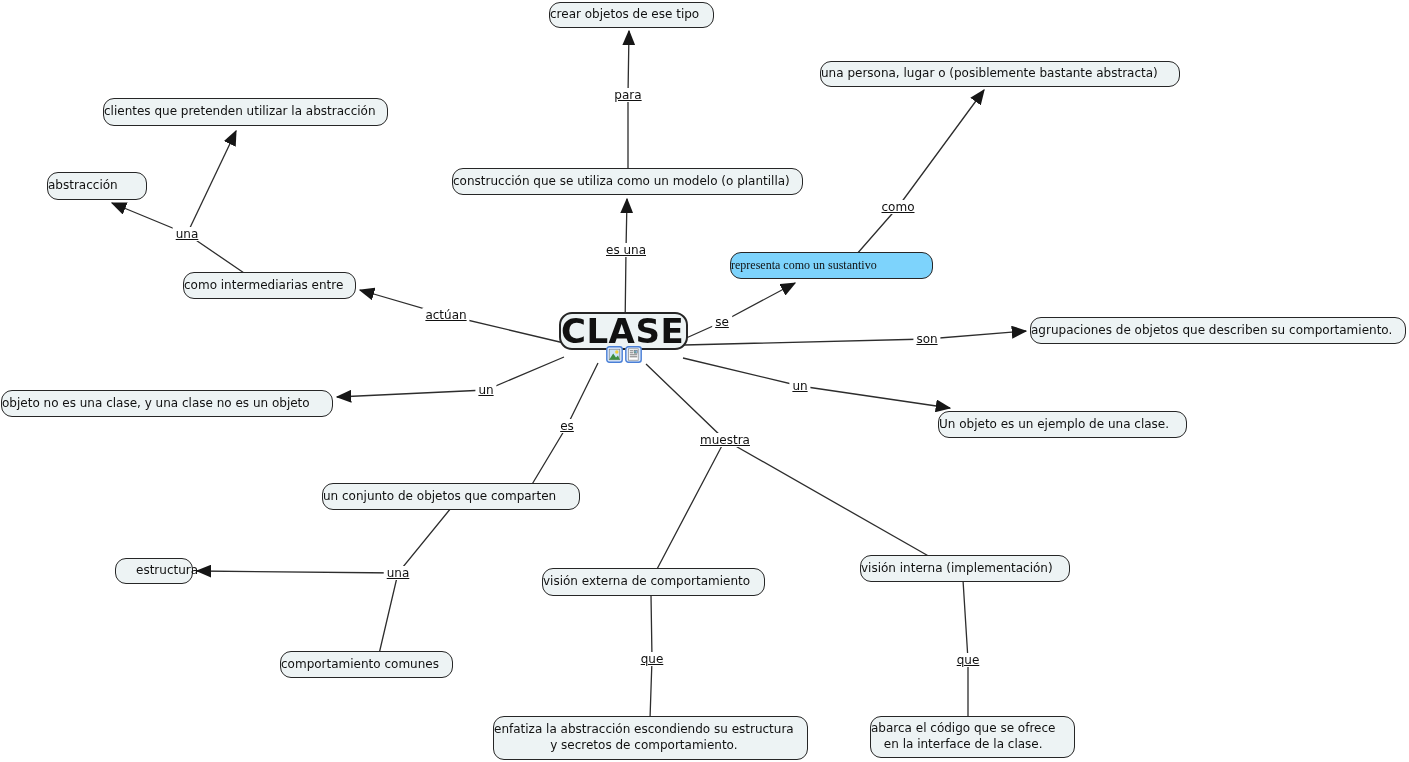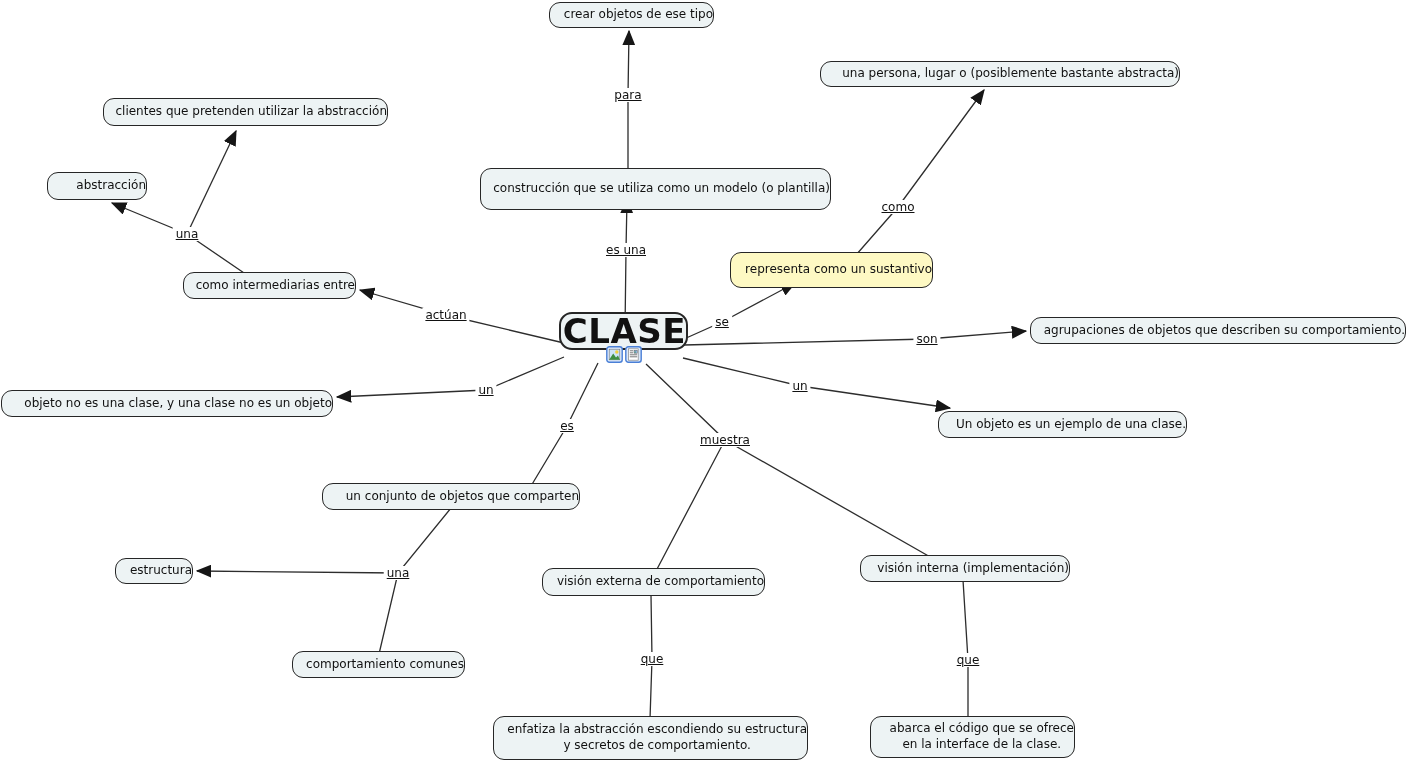--- a/index.html
+++ b/index.html
@@ -6,21 +6,21 @@
   #canvas{
     position:relative;
     width:1409px;height:762px;
     background:#ffffff;
     overflow:hidden;
     font-family:"DejaVu Sans","Liberation Sans",sans-serif;
   }
   #edge-layer{position:absolute;left:0;top:0;z-index:1;}
   .concept{
     position:absolute;z-index:2;box-sizing:border-box;
-    display:flex;align-items:center;justify-content:flex-end;
+    display:flex;align-items:center;justify-content:flex-start;
     background:#edf3f4;border:1px solid #262626;border-radius:11px;
     color:#111;font-size:12px;line-height:1.3;text-align:center;
   }
   .concept > .lbl{white-space:pre;display:block;}
   .concept.root{
     border-width:2.5px;border-radius:13px;z-index:3;
     font-weight:bold;font-size:34px;letter-spacing:0.5px;
   }
   .linklabel{
     position:absolute;z-index:4;transform:translate(-50%,-50%);
@@ -92,24 +92,24 @@
       </div>
       <div class="concept" style="left: 820px; top: 61px; width: 360px; height: 26px; background: rgb(237, 243, 244); border-color: rgb(38, 38, 38);">
         <span class="lbl">una persona, lugar o (posiblemente bastante abstracta)</span>
       </div>
       <div class="concept" style="left: 103px; top: 98px; width: 285px; height: 28px; background: rgb(237, 243, 244); border-color: rgb(38, 38, 38);">
         <span class="lbl">clientes que pretenden utilizar la abstracción</span>
       </div>
       <div class="concept" style="left: 22px; top: 172px; width: 100px; height: 28px; background: rgb(237, 243, 244); border-color: rgb(38, 38, 38); margin-left: 25px;">
         <span class="lbl">abstracción</span>
       </div>
-      <div class="concept" style="left: 452px; top: 168px; width: 351px; height: 42px; background: rgb(237, 243, 244); border-color: rgb(38, 38, 38); margin-left: 28px;">
+      <div class="concept" style="left: 452px; top: 168px; width: 351px; height: 27px; background: rgb(237, 243, 244); border-color: rgb(38, 38, 38);">
         <span class="lbl">construcción que se utiliza como un modelo (o plantilla)</span>
       </div>
-      <div class="concept" style="left: 730px; top: 252px; width: 203px; height: 36px; background: #fef9c3; border-color: rgb(38, 38, 38);">
+      <div class="concept" style="left: 730px; top: 252px; width: 203px; height: 27px; background: #7dd3fc; border-color: rgb(38, 38, 38); font-family: Liberation Serif, serif;">
         <span class="lbl">representa como un sustantivo</span>
       </div>
       <div class="concept" style="left: 183px; top: 272px; width: 173px; height: 27px; background: rgb(237, 243, 244); border-color: rgb(38, 38, 38);">
         <span class="lbl">como intermediarias entre</span>
       </div>
       <div class="concept" style="left: 1030px; top: 317px; width: 376px; height: 27px; background: rgb(237, 243, 244); border-color: rgb(38, 38, 38);">
         <span class="lbl">agrupaciones de objetos que describen su comportamiento.</span>
       </div>
       <div class="concept" style="left: 1px; top: 390px; width: 332px; height: 27px; background: rgb(237, 243, 244); border-color: rgb(38, 38, 38);">
         <span class="lbl">objeto no es una clase, y una clase no es un objeto</span>
@@ -122,21 +122,21 @@
       </div>
       <div class="concept" style="left: 115px; top: 558px; width: 78px; height: 26px; background: rgb(237, 243, 244); border-color: rgb(38, 38, 38); padding-left: 20px;">
         <span class="lbl">estructura</span>
       </div>
       <div class="concept" style="left: 542px; top: 568px; width: 223px; height: 28px; background: rgb(237, 243, 244); border-color: rgb(38, 38, 38);">
         <span class="lbl">visión externa de comportamiento</span>
       </div>
       <div class="concept" style="left: 860px; top: 555px; width: 210px; height: 27px; background: rgb(237, 243, 244); border-color: rgb(38, 38, 38);">
         <span class="lbl">visión interna (implementación)</span>
       </div>
-      <div class="concept" style="left: 292px; top: 651px; width: 173px; height: 27px; background: rgb(237, 243, 244); border-color: rgb(38, 38, 38);">
+      <div class="concept" style="left: 280px; top: 651px; width: 173px; height: 27px; background: rgb(237, 243, 244); border-color: rgb(38, 38, 38);">
         <span class="lbl">comportamiento comunes</span>
       </div>
       <div class="concept" style="left: 493px; top: 716px; width: 315px; height: 44px; background: rgb(237, 243, 244); border-color: rgb(38, 38, 38);">
         <span class="lbl">enfatiza la abstracción escondiendo su estructura
 y secretos de comportamiento.</span>
       </div>
       <div class="concept" style="left: 870px; top: 716px; width: 205px; height: 42px; background: rgb(237, 243, 244); border-color: rgb(38, 38, 38);">
         <span class="lbl">abarca el código que se ofrece
 en la interface de la clase.</span>
       </div>

